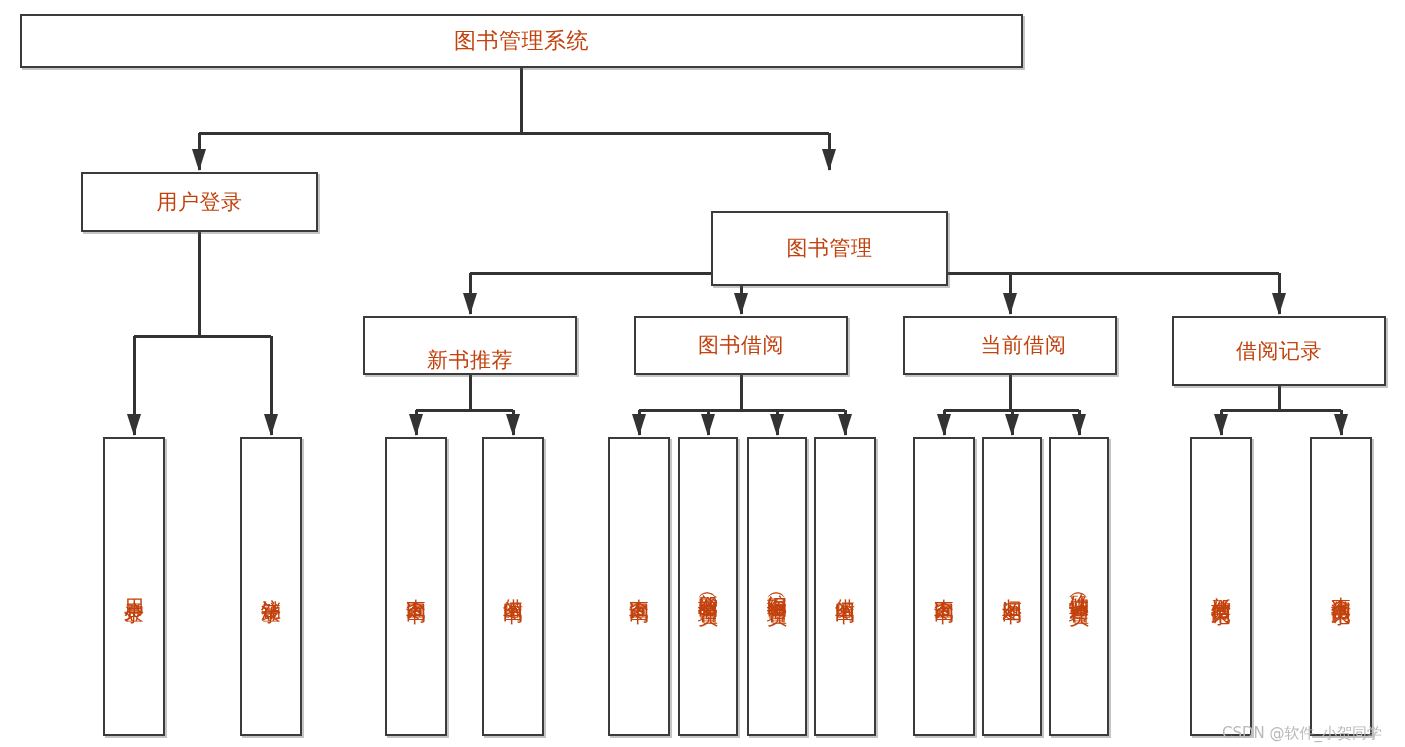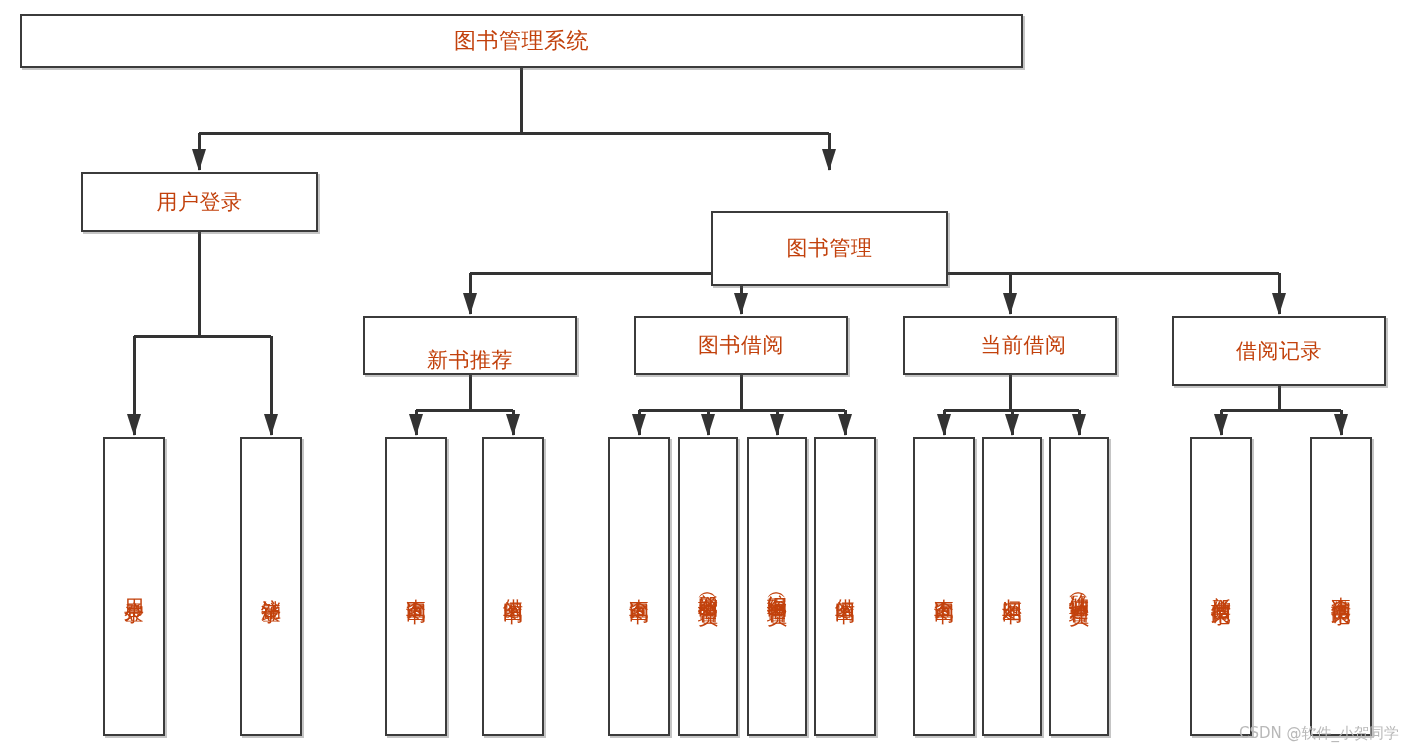--- a/index.html
+++ b/index.html
@@ -49,21 +49,21 @@
     text-orientation: upright;
     -webkit-writing-mode: vertical-rl;
     letter-spacing: 2px;
     font-size: 20px;
   }
   .node.level-1 .node-label { font-size: 22px; }
   .node.level-2 .node-label { font-size: 21px; }
   .node.level-3 .node-label { font-size: 21px; }
   #watermark {
     position: absolute;
-    right: 6px;
+    right: 23px;
     bottom: 4px;
     font-size: 15px;
     color: #b9b9b9;
     white-space: nowrap;
     pointer-events: none;
   }
 </style>
 </head>
 <body>
 

